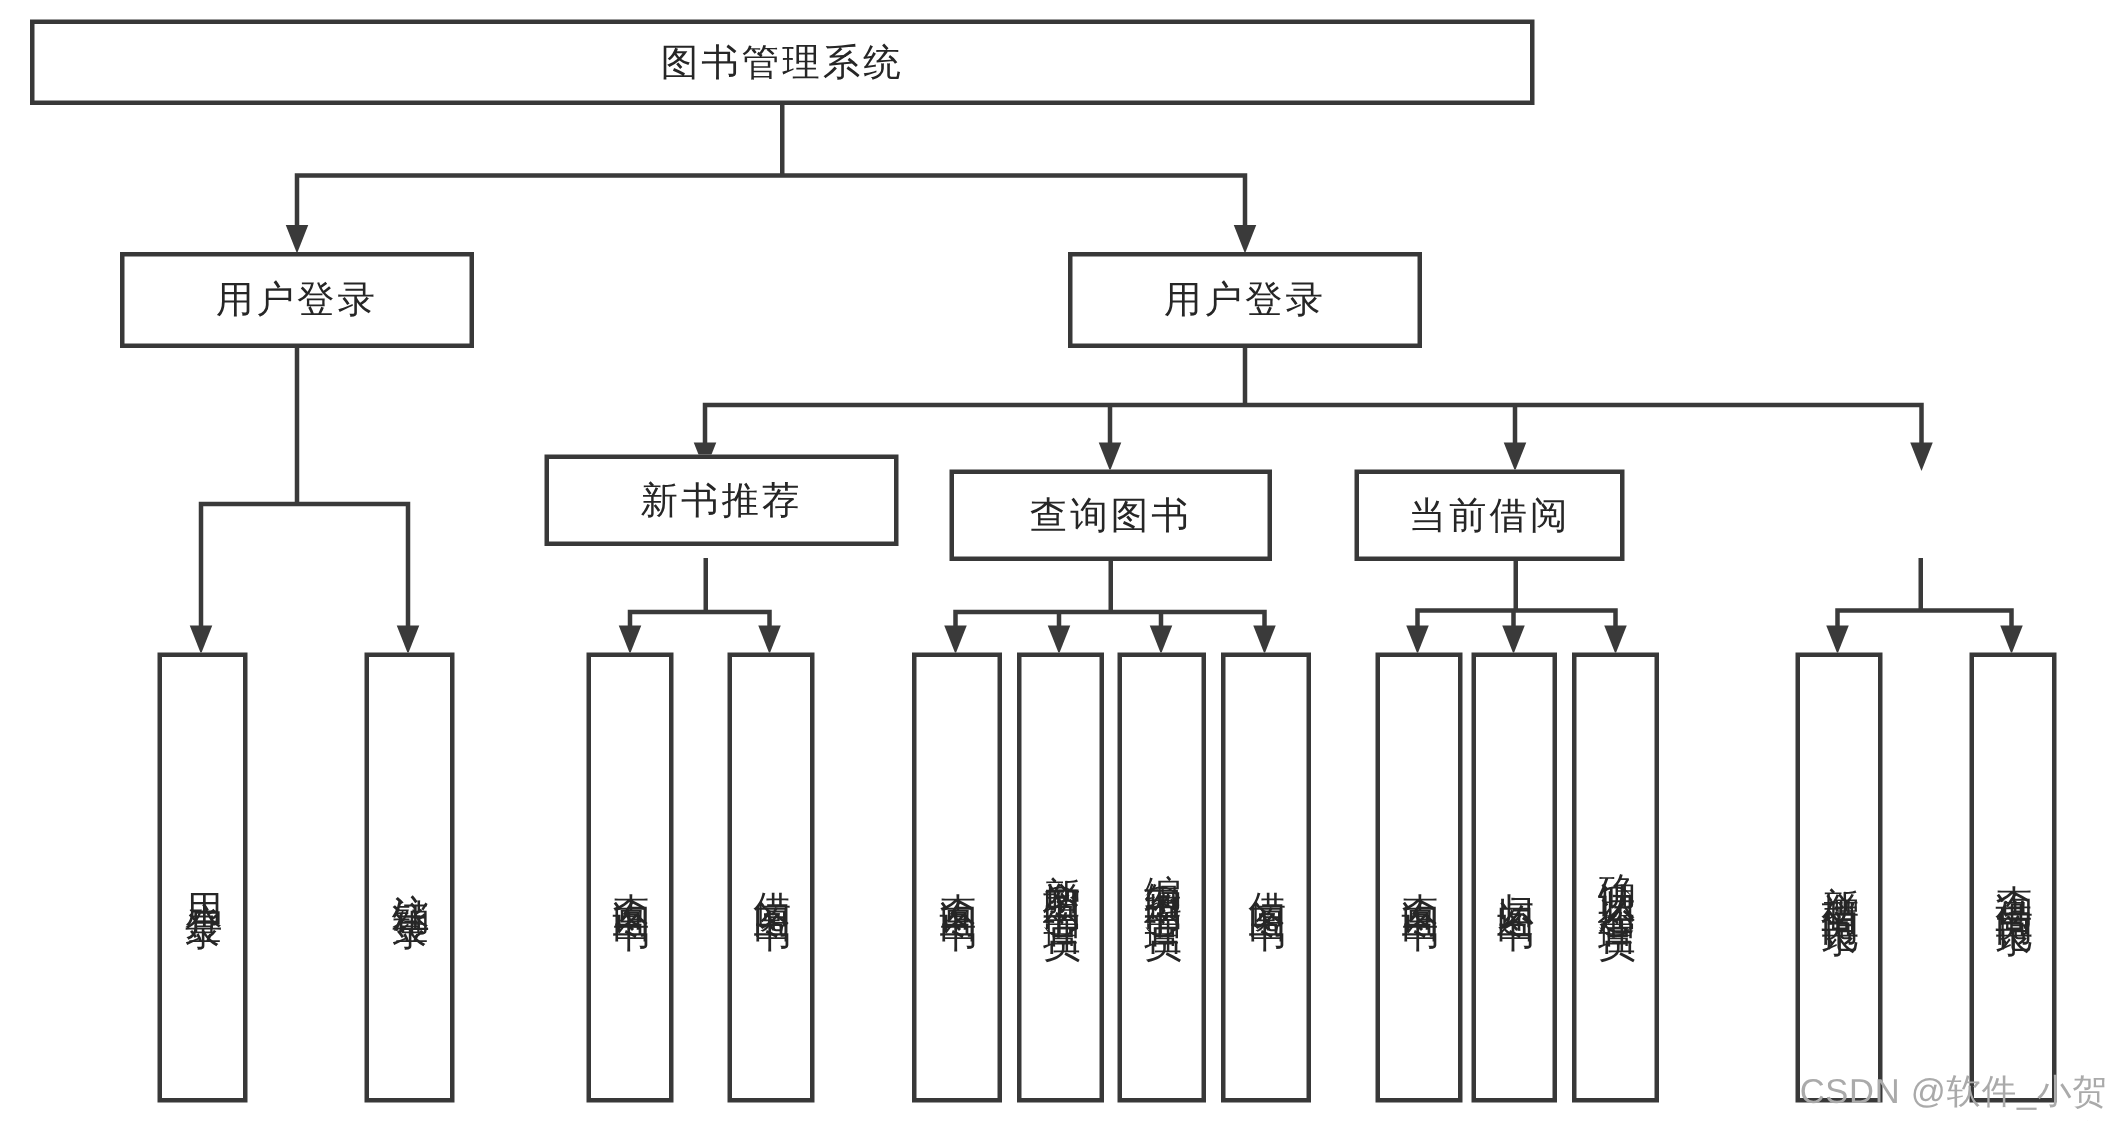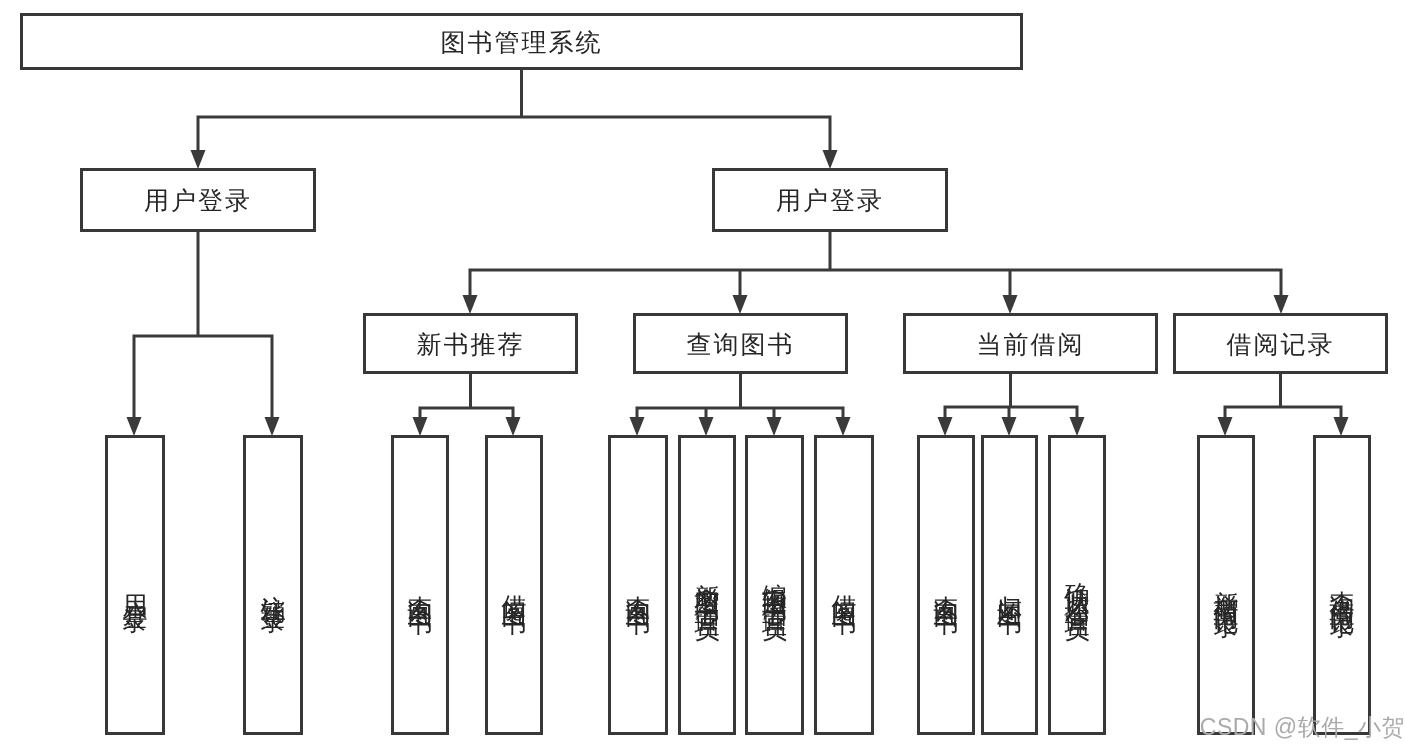--- a/index.html
+++ b/index.html
@@ -86,31 +86,28 @@
     <span class="label">图书管理系统</span>
   </div>
 
   <div class="box" style="left:80px;top:168px;width:236px;height:64px;">
     <span class="label">用户登录</span>
   </div>
   <div class="box" style="left:712px;top:168px;width:236px;height:64px;">
     <span class="label">用户登录</span>
   </div>
 
-  <div class="box" style="left:363px;top:313px;width:215px;height:61px;">
+  <div class="box" style="left:363px;top:303px;width:236px;height:61px;">
     <span class="label">新书推荐</span>
   </div>
   <div class="box" style="left:633px;top:313px;width:215px;height:61px;">
     <span class="label">查询图书</span>
   </div>
-  <div class="box" style="left:903px;top:313px;width:255px;height:61px;">
+  <div class="box" style="left:903px;top:313px;width:180px;height:61px;">
     <span class="label">当前借阅</span>
-  </div>
-  <div class="box" style="left:1173px;top:313px;width:215px;height:61px;">
-    <span class="label">借阅记录</span>
   </div>
 
   <div class="box leaf" style="left:105px;top:435px;width:60px;height:300px;">
     <span class="label">用户登录</span>
   </div>
   <div class="box leaf" style="left:243px;top:435px;width:60px;height:300px;">
     <span class="label">注销登录</span>
   </div>
 
   <div class="box leaf" style="left:391px;top:435px;width:58px;height:300px;">

